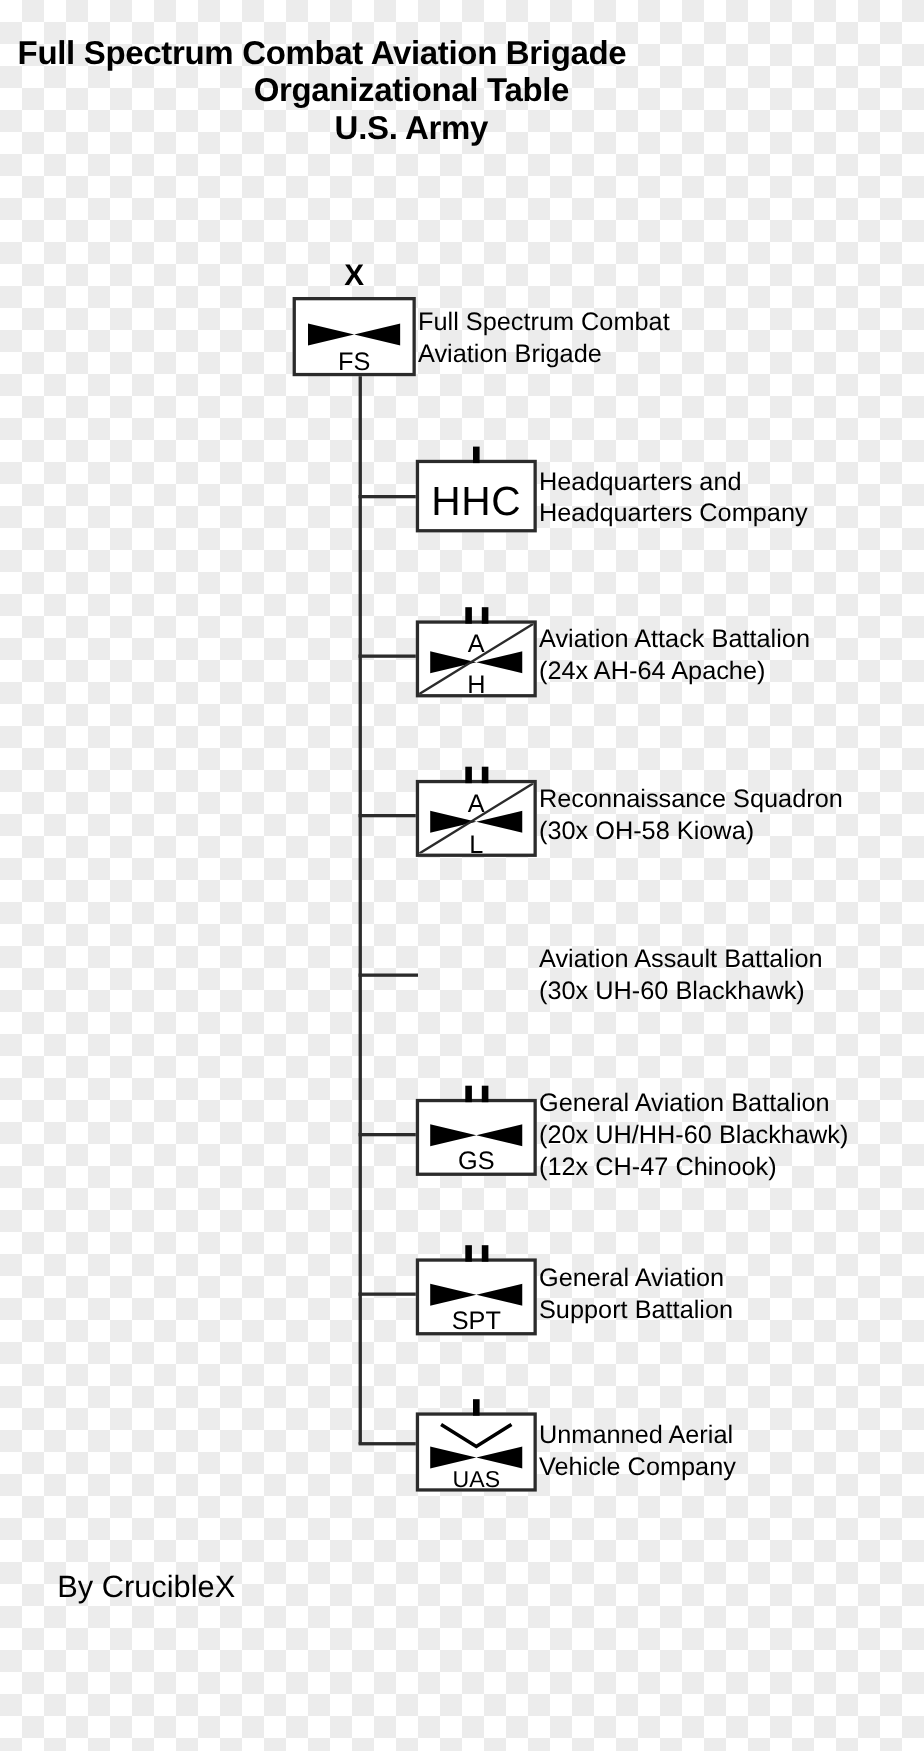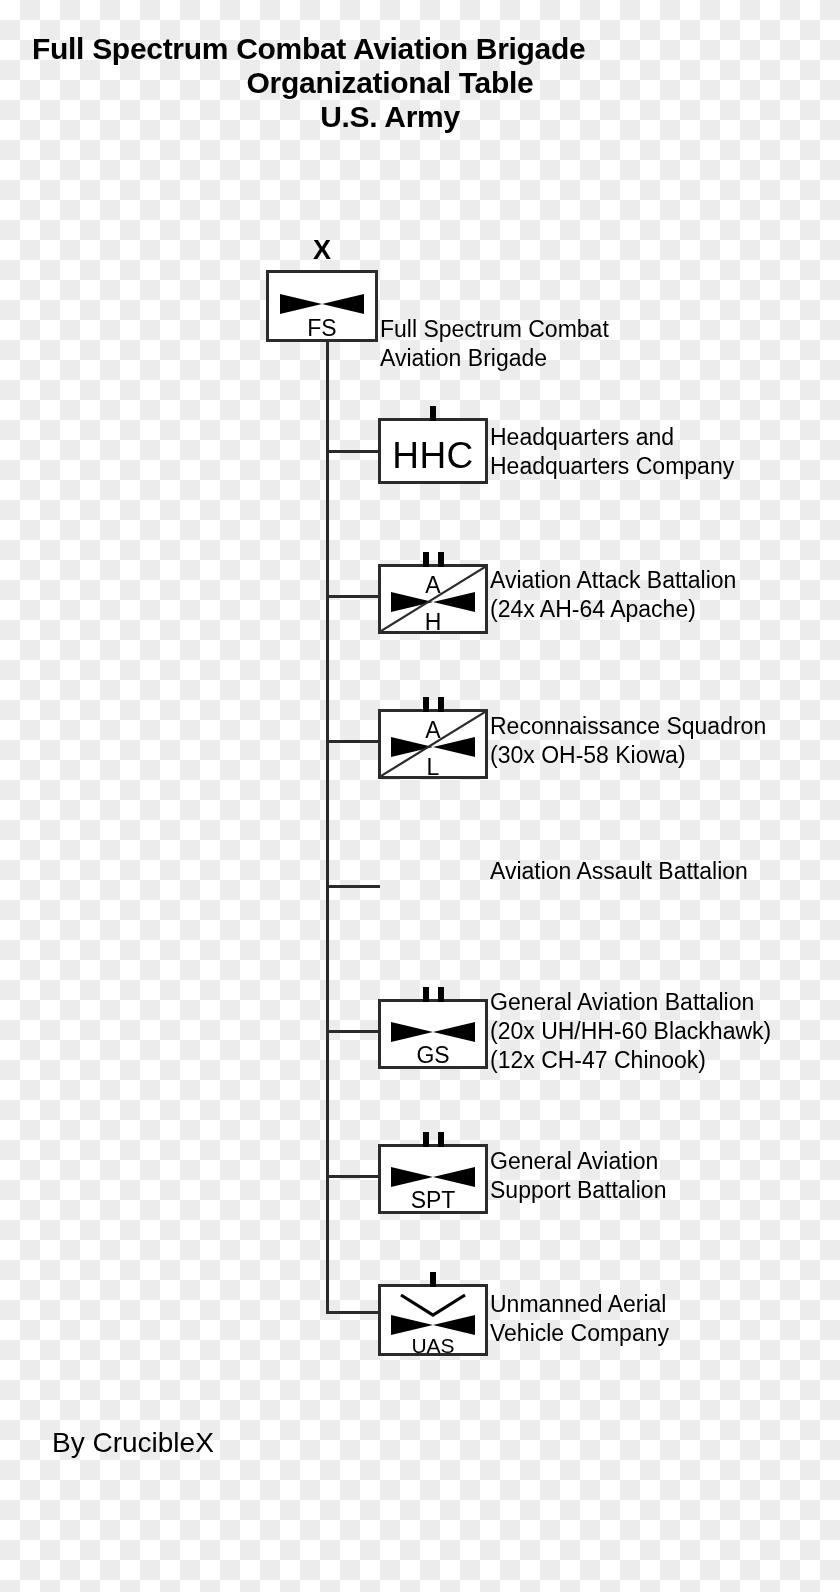--- a/index.html
+++ b/index.html
@@ -17,21 +17,21 @@
     background-image:
       linear-gradient(45deg, #ececec 25%, transparent 25%, transparent 75%, #ececec 75%),
       linear-gradient(45deg, #ececec 25%, transparent 25%, transparent 75%, #ececec 75%);
     background-size: 40px 40px;
     background-position: 0 0, 20px 20px;
   }
 
   
   #title-block {
     position: absolute;
-    left: 16px;
+    left: 0;
     top: 32px;
     width: 748px;
     text-align: center;
   }
   #title-block .tline {
     font-weight: bold;
     font-size: 30px;
     line-height: 34px;
     color: #000;
     letter-spacing: -0.3px;
@@ -189,21 +189,21 @@
   <div class="node" style="left:266px; top:270px; width:112px; height:72px;">
     <div class="symbol-box" style="width:112px; height:72px;">
       <div class="echelon-x">X</div>
       <svg class="bowtie" style="top:18px;" width="84" height="26" viewBox="0 0 84 26">
         <polygon points="0,3 42,13 0,23" fill="#000"></polygon>
         <polygon points="84,3 42,13 84,23" fill="#000"></polygon>
       </svg>
       <div class="inner-text abbr" style="top:44px;">FS</div>
     </div>
   </div>
-  <div class="node-label" style="left:380px; top:278px;margin-top:37px;">
+  <div class="node-label" style="left:380px; top:278px;">
     <span class="lrow">Full Spectrum Combat</span>
     <span class="lrow">Aviation Brigade</span>
   </div>
 
   <div class="node" style="left:378px; top:418px; width:110px; height:66px;">
     <div class="symbol-box" style="width:110px; height:66px;">
       <div class="echelon">
         <div class="tick"></div>
       </div>
       <div class="inner-text big-abbr" style="top:16px;">HHC</div>
@@ -253,20 +253,21 @@
       </svg>
     </div>
   </div>
   <div class="node-label" style="left:490px; top:712px;">
     <span class="lrow">Reconnaissance Squadron</span>
     <span class="lrow">(30x OH-58 Kiowa)</span>
   </div>
 
   <div class="node-label" style="left:490px; top:857px;">
     <span class="lrow">Aviation Assault Battalion</span>
+    <span class="lrow">(30x UH-60 Blackhawk)</span>
   </div>
 
   <div class="node" style="left:378px; top:999px; width:110px; height:70px;">
     <div class="symbol-box" style="width:110px; height:70px;">
       <div class="echelon">
         <div class="tick"></div>
         <div class="tick"></div>
       </div>
       <svg class="bowtie" style="top:18px;" width="84" height="24" viewBox="0 0 84 24">
         <polygon points="0,2 42,12 0,22" fill="#000"></polygon>

